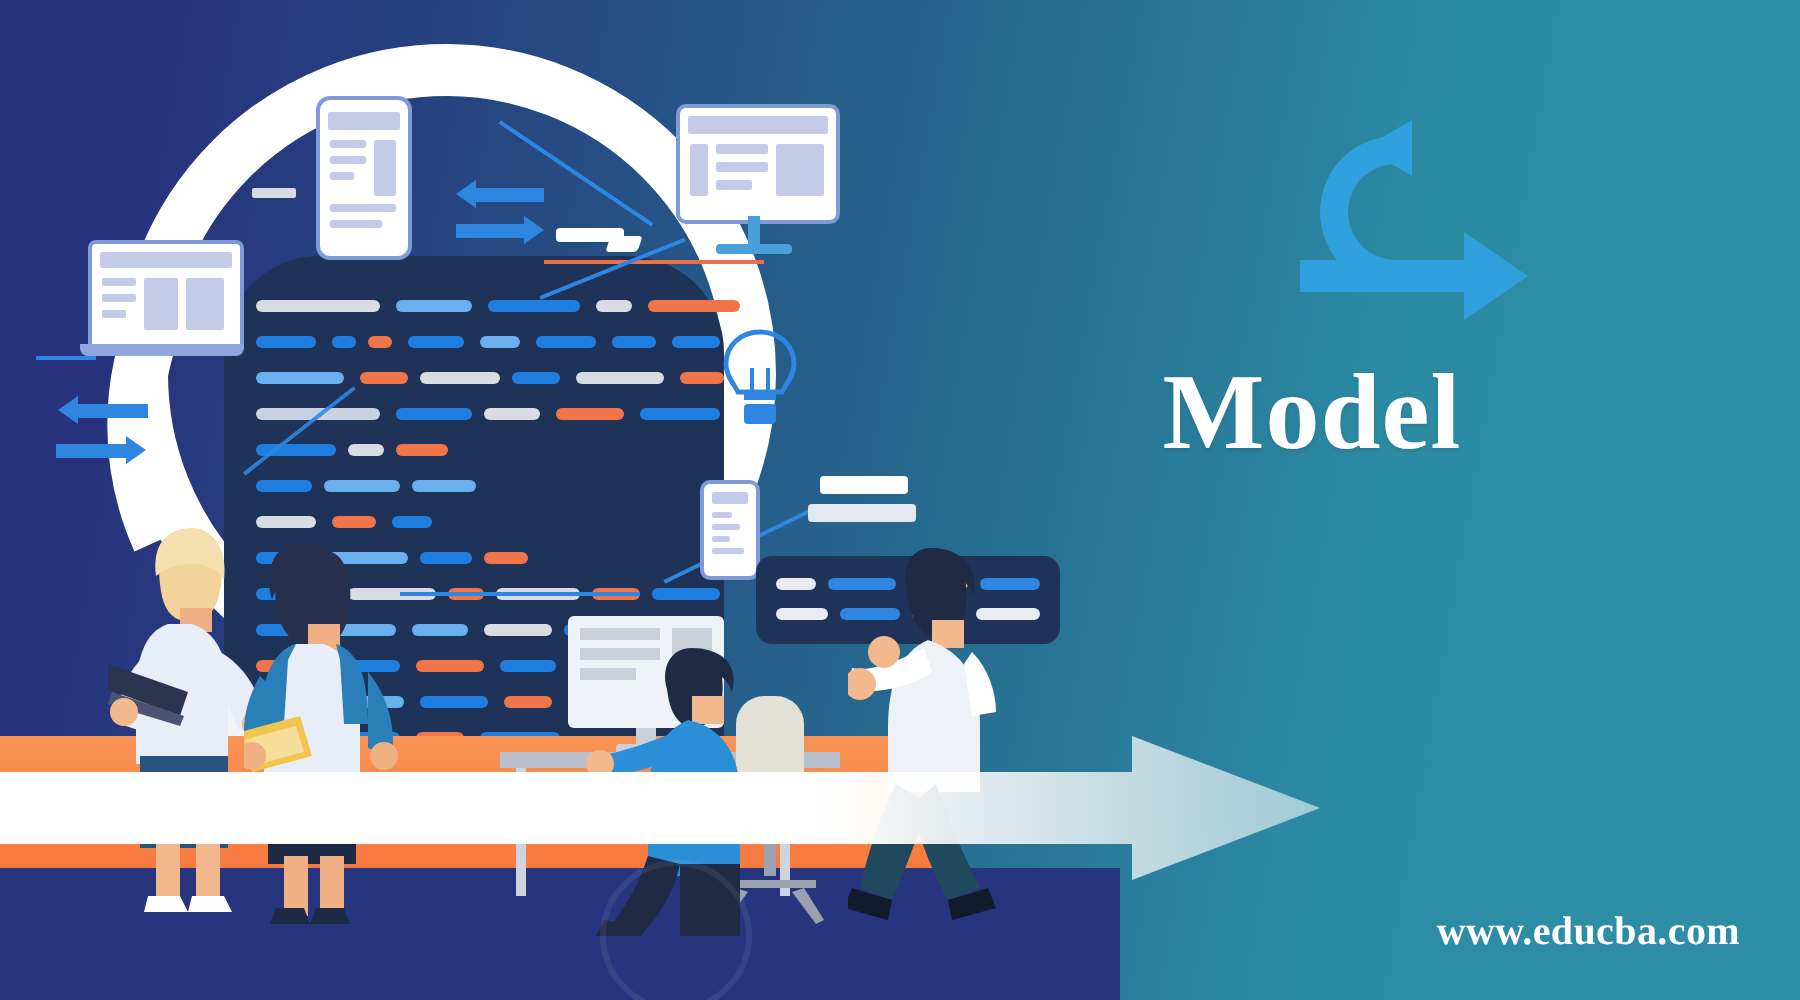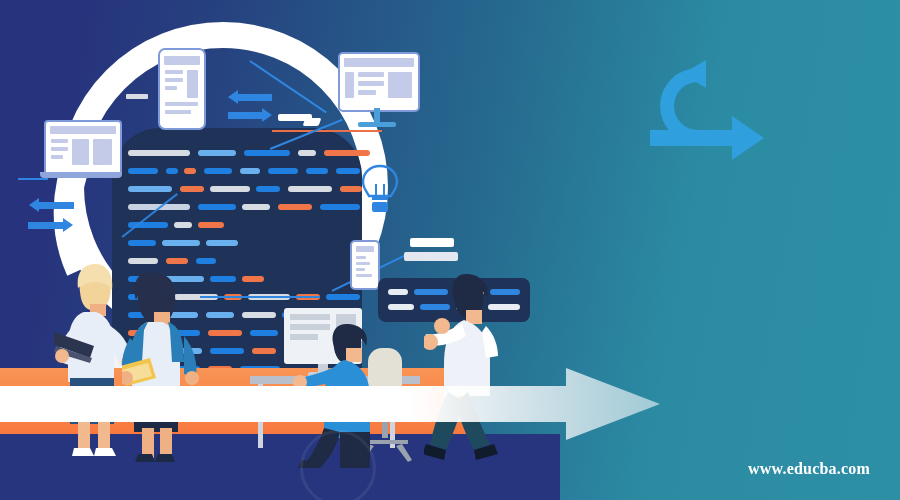--- a/index.html
+++ b/index.html
@@ -54,21 +54,21 @@
   
   #title{
     right:24px;top:176px;width:440px;text-align:center;color:#ffffff;
     font-family:"Liberation Serif", serif;font-weight:bold;font-size:54px;line-height:1.12;
     letter-spacing:.5px;text-shadow:0 1px 2px rgba(0,0,0,.10);
   }
   #title .l2{display:block;}
 
   
   #watermark{right:30px;bottom:22px;color:#ffffff;font-family:"Liberation Serif",serif;
-    font-weight:bold;font-size:16px;letter-spacing:.2px;}
+    font-weight:bold;font-size:20px;letter-spacing:.2px;}
 
   
   #logo{left:636px;top:52px;width:130px;height:120px;}
 </style>
 </head>
 <body>
 
 <div id="stage">
 
   <div id="illustration" class="abs">
@@ -358,17 +358,18 @@
              A38 38 0 1 0 62 92
              L62 78
              A24 24 0 1 1 62 30 Z" fill="#2f9fdd"></path>
 
     <path d="M70 8 L46 22 L70 36 Z" fill="#2f9fdd"></path>
 
     <path d="M14 78 L96 78 L96 64 L128 86 L96 108 L96 94 L14 94 Z" fill="#2f9fdd"></path>
   </svg>
 
   <div id="title" class="abs">
+    <span class="l2">Model</span>
   </div>
 
   <div id="watermark" class="abs">www.educba.com</div>
 
 </div>
 
 </body></html>

